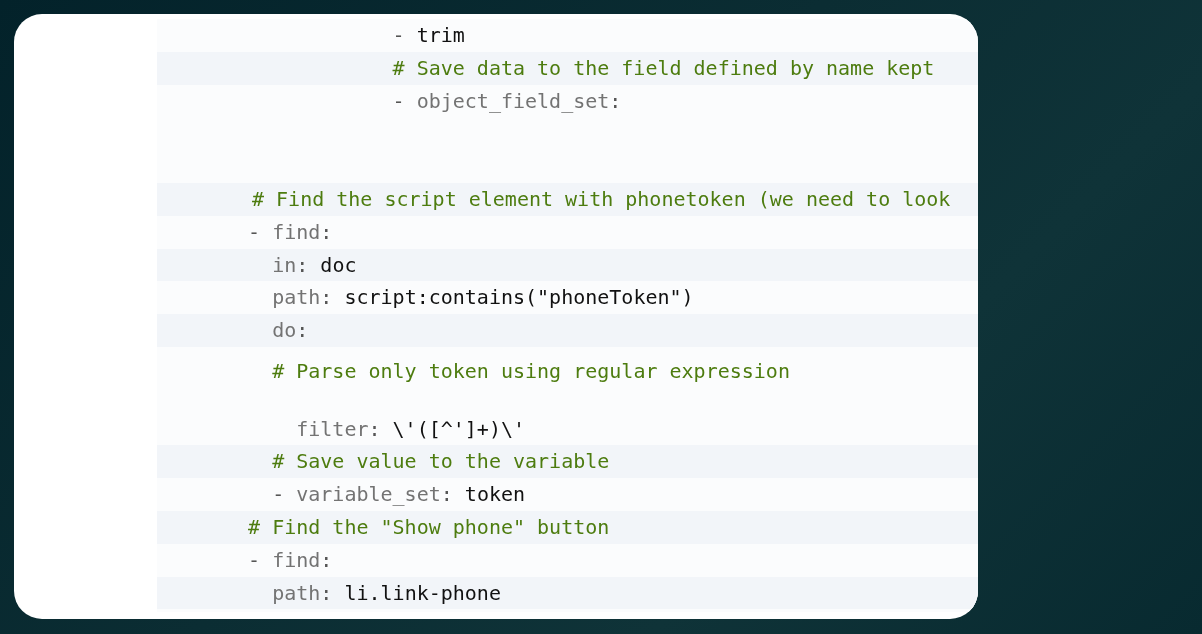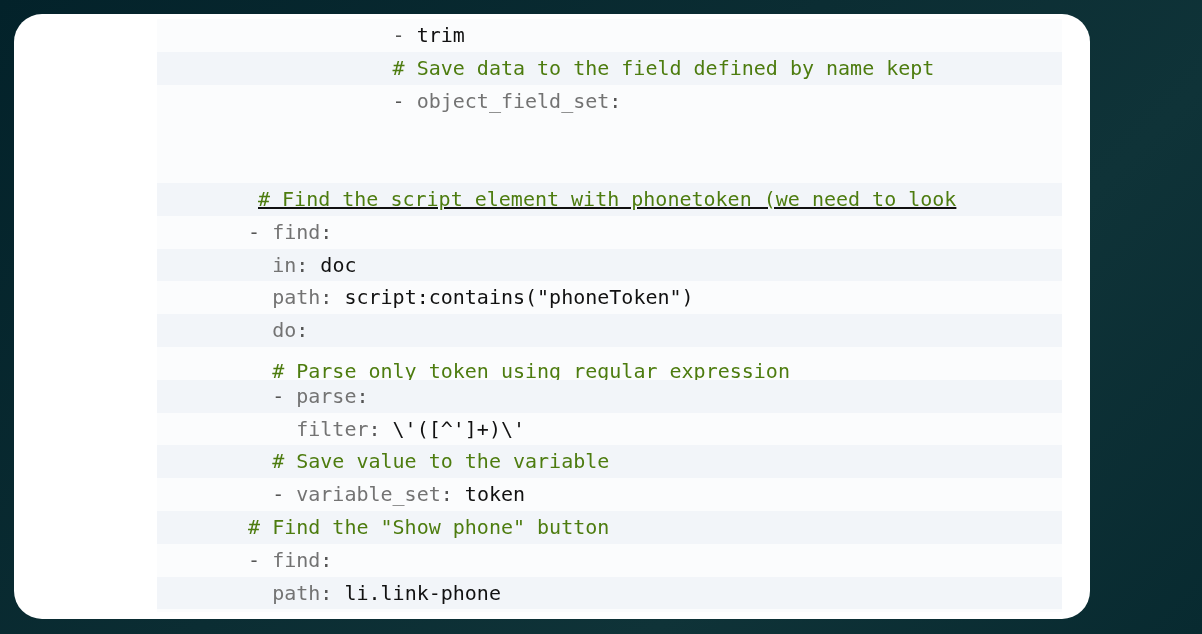--- a/index.html
+++ b/index.html
@@ -2,21 +2,21 @@
 <html><head>
 <meta charset="utf-8">
 <style>
   html,body{margin:0;padding:0;}
   body{
     width:1202px;height:634px;overflow:hidden;position:relative;
     background:linear-gradient(135deg,#03222a 0%,#0b2d33 45%,#0f3338 70%,#082a30 100%);
     font-family:"DejaVu Sans Mono","Liberation Mono",monospace;
   }
   .card{
-    position:absolute;left:14px;top:14px;width:1076px;height:605px;
+    position:absolute;left:14px;top:14px;width:964px;height:605px;
     background:#ffffff;border-radius:28px;overflow:hidden;
   }
   .code{
     position:absolute;left:143px;top:5px;width:905px;height:593px;overflow:hidden;
     background:#fbfcfd;
   }
   .row{
     position:absolute;left:0;width:905px;height:32.8px;
     font-size:20px;line-height:32.8px;white-space:pre;color:#111;
   }
@@ -28,27 +28,26 @@
   .val{color:#111;}
 </style>
 </head>
 <body>
 
 <div class="card">
   <div class="code" id="code-block">
       <div class="row" style="top: 0px;"><div style="position: absolute; left: 235.56px;"><span class="punc">- </span><span class="val">trim</span></div></div>
       <div class="row alt" style="top: 32.8px;"><div style="position: absolute; left: 235.56px;"><span class="cmt"># Save data to the field defined by name kept</span></div></div>
       <div class="row" style="top: 65.6px;"><div style="position: absolute; left: 235.56px;"><span class="punc">- </span><span class="key">object_field_set</span><span class="punc">:</span></div></div>
-      <div class="row alt" style="top: 164px;"><div style="position: absolute; left: 101px; text-decoration: underline;"><span class="cmt"># Find the script element with phonetoken (we need to look</span></div></div>
+      <div class="row alt" style="top: 164px;"><div style="position: absolute; left: 95px;"><span class="cmt"># Find the script element with phonetoken (we need to look</span></div></div>
       <div class="row" style="top: 196.8px;"><div style="position: absolute; left: 91.08px;"><span class="punc">- </span><span class="key">find</span><span class="punc">:</span></div></div>
       <div class="row alt" style="top: 229.6px;"><div style="position: absolute; left: 115.16px;"><span class="key">in</span><span class="punc">: </span><span class="val">doc</span></div></div>
       <div class="row" style="top: 262.4px;"><div style="position: absolute; left: 115.16px;"><span class="key">path</span><span class="punc">: </span><span class="val">script:contains("phoneToken")</span></div></div>
       <div class="row alt" style="top: 295.2px;"><div style="position: absolute; left: 115.16px;"><span class="key">do</span><span class="punc">:</span></div></div>
       <div class="row" style="top: 328px;"><div style="position: absolute; left: 115.16px; margin-top: 8px;"><span class="cmt"># Parse only token using regular expression</span></div></div>
-      <div class="row alt" style="top: 360.8px;"><div style="position: absolute; left: 115.16px;"><span class="punc">- </span><span class="key">parse</span><span class="punc">:</span></div></div>
       <div class="row alt" style="top: 426.4px;"><div style="position: absolute; left: 115.16px;"><span class="cmt"># Save value to the variable</span></div></div>
       <div class="row" style="top: 393.6px;"><div style="position: absolute; left: 139.24px;"><span class="key">filter</span><span class="punc">: </span><span class="val">\'([^']+)\'</span></div></div>
       <div class="row" style="top: 459.2px;"><div style="position: absolute; left: 115.16px;"><span class="punc">- </span><span class="key">variable_set</span><span class="punc">: </span><span class="val">token</span></div></div>
       <div class="row alt" style="top: 492px;"><div style="position: absolute; left: 91.08px;"><span class="cmt"># Find the "Show phone" button</span></div></div>
       <div class="row" style="top: 524.8px;"><div style="position: absolute; left: 91.08px;"><span class="punc">- </span><span class="key">find</span><span class="punc">:</span></div></div>
       <div class="row alt" style="top: 557.6px;"><div style="position: absolute; left: 115.16px;"><span class="key">path</span><span class="punc">: </span><span class="val">li.link-phone</span></div></div>
     </div>
 </div>
 
 </body></html>

